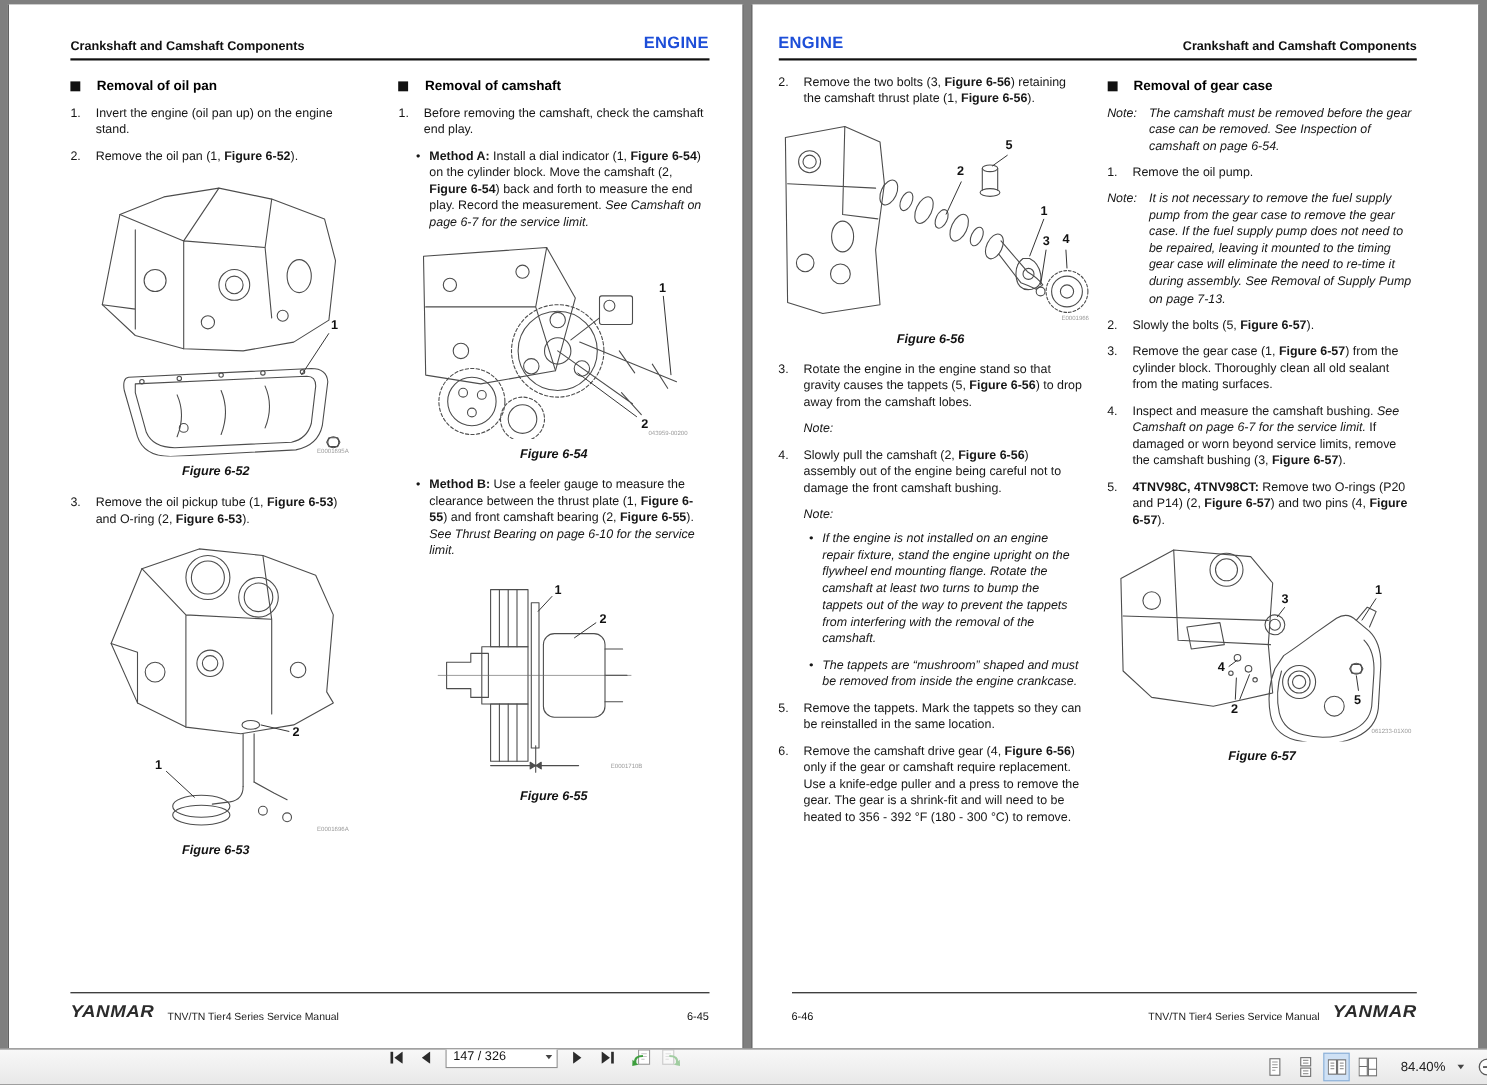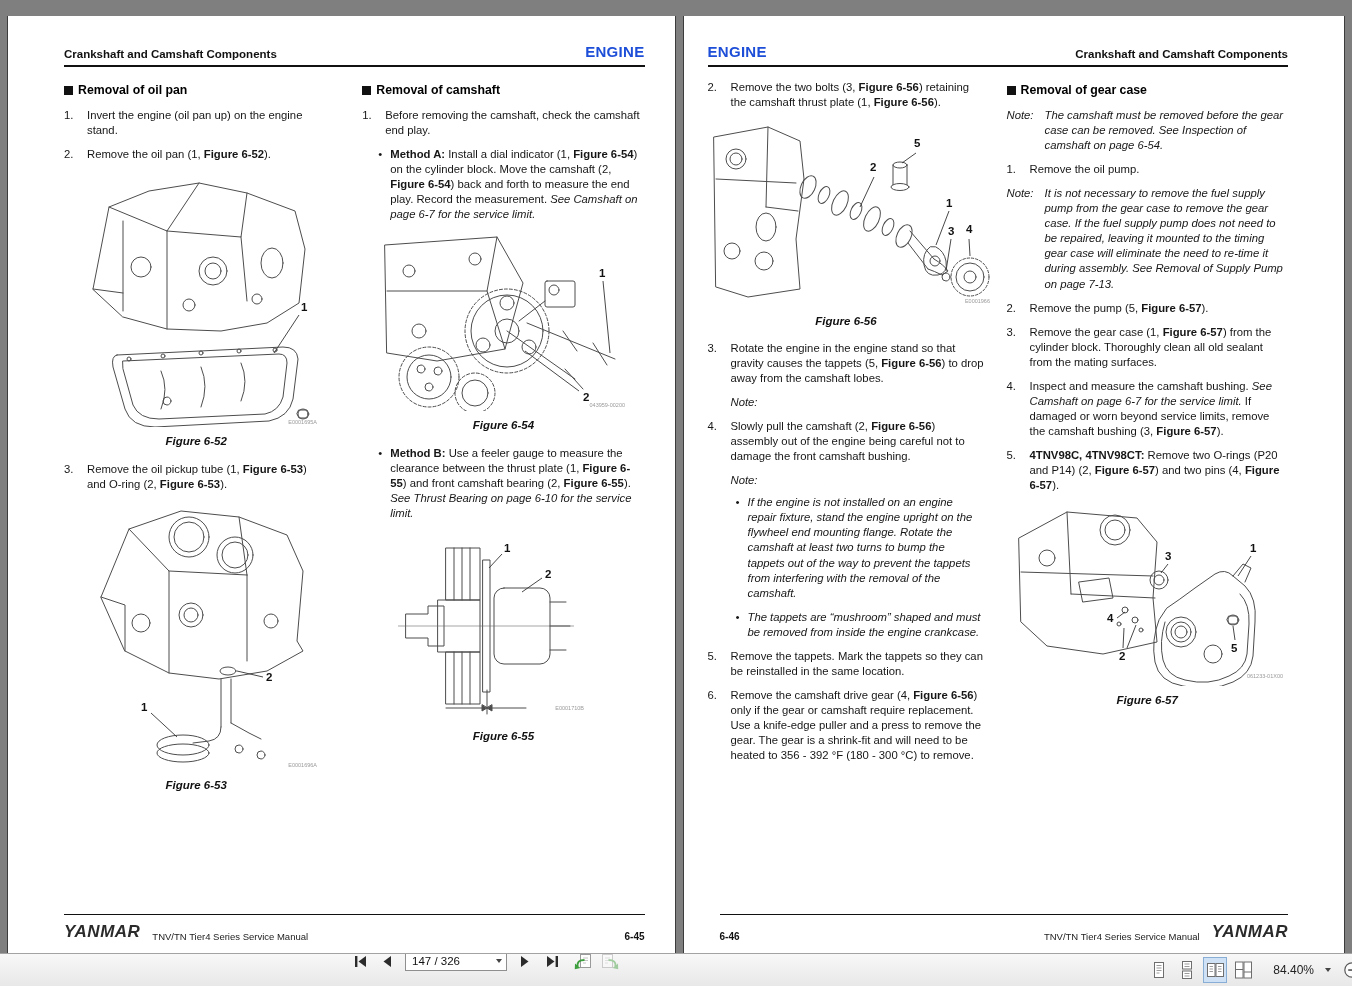--- a/index.html
+++ b/index.html
@@ -1,31 +1,31 @@
 <!DOCTYPE html>
 <html><head>
 <meta charset="utf-8">
 <style>
   html,body{margin:0;padding:0}
   body{width:1352px;height:986px;overflow:hidden;background:#7f7f7f;font-family:"Liberation Sans",sans-serif}
   .viewer{width:100%;height:100%;display:flex;flex-direction:column}
-  .pages-area{height:954px;display:flex;gap:7px;padding:16px 7px;box-sizing:border-box;background:#7f7f7f;overflow:hidden}
+  .pages-area{height:954px;display:flex;gap:7px;padding:4px 7px;box-sizing:border-box;background:#7f7f7f;overflow:hidden}
   .page{background:#fff;border:1px solid #3c3c3c;border-top:none;flex:1;position:relative;box-sizing:border-box;height:953px;overflow:hidden}
   .page.pl{padding:0 30px 0 56px}
   .page.pr{padding:0 56px 0 24px}
   .pg-head{display:flex;justify-content:space-between;align-items:flex-end;border-bottom:2px solid #111;padding-bottom:5px;margin-top:27px}
   .ph-sm{font-weight:bold;font-size:11.5px;color:#111}
   .ph-big{font-weight:bold;font-size:15px;letter-spacing:.3px;color:#1d4ed8}
   .cols{display:flex;margin-top:13px}
   .pl .cols{gap:34px}
   .pr .cols{gap:22px}
   .col{font-size:11.3px;line-height:1.33;color:#161616}
   .pl .c1{width:265px}.pl .c2{width:283px}
   .pr .c1{width:277px}.pr .c2{width:282px}
-  .sec{display:flex;align-items:center;gap:5px;font-size:12.3px;font-weight:bold;margin:2px 0 10px;color:#000}
+  .sec{display:flex;align-items:center;gap:15px;font-size:12.3px;font-weight:bold;margin:2px 0 10px;color:#000}
   .sq{width:9px;height:9px;background:#111;flex:none}
   .li{display:flex;margin-bottom:9px}
   .li .num{width:23px;flex:none}
   .li .body{flex:1}
   .bullet{display:flex;margin:0 0 9px 16px}
   .bullet .bu{width:12px;flex:none}
   .bullet .body{flex:1}
   .note{display:flex;margin-bottom:9px;font-style:italic}
   .note .nlabel{width:38px;flex:none}
   .note .body{flex:1}
@@ -42,21 +42,21 @@
   .lineart{stroke:#4d4d4d;fill:none;stroke-width:1;stroke-linejoin:round;stroke-linecap:round}
   .lineart-thin{stroke:#6a6a6a;fill:none;stroke-width:.6}
   .leader{stroke:#333;stroke-width:.9;fill:none}
   .callout{font-size:11.5px;font-weight:bold;fill:#111;font-family:"Liberation Sans",sans-serif}
   .codetext{font-size:5.5px;fill:#9a9a9a;font-family:"Liberation Sans",sans-serif}
   .pg-foot{position:absolute;bottom:26px;border-top:1.5px solid #111;display:flex;align-items:flex-end;padding-top:7px}
   .pl .pg-foot{left:56px;right:30px}
   .pr .pg-foot{left:36px;right:56px}
   .logo{font-size:17px;font-weight:900;font-style:italic;letter-spacing:.5px;color:#2b2b2b;transform:scaleY(.92)}
   .manual{font-size:9.5px;margin-left:12px;color:#222}
-  .pnum{font-size:10px;font-weight:bold;color:#111}
+  .pnum{font-size:10px;font-weight:normal;color:#111}
   .pl .pnum{margin-left:auto}
   .pr .manual{margin-left:auto}
   .pr .logo{margin-left:12px}
   
   .toolbar{height:32px;background:linear-gradient(#f8f8f8,#e8e8e8);border-top:1px solid #a3a3a3;position:relative;overflow:hidden;flex:none}
   .nav-group{position:absolute;left:349px;top:0;height:14px;display:flex;align-items:center;gap:2px}
   .tbtn{width:24px;height:24px;border:none;background:transparent;display:flex;align-items:center;justify-content:center;padding:0;cursor:pointer}
   .page-box{width:102px;height:20px;background:#fff;border:1px solid #8f8f8f;display:flex;align-items:center;margin:0 4px;box-sizing:border-box}
   .page-box input{border:none;outline:none;flex:1;font-size:11.5px;padding:0 0 0 6px;font-family:"Liberation Sans",sans-serif;color:#111;background:transparent;min-width:0}
   .combo-caret{width:15px;display:flex;justify-content:center;align-items:center;align-self:stretch}
@@ -357,21 +357,21 @@
           <div class="li">
             <span class="num">1.</span>
             <span class="body"><span>Remove the oil pump.</span></span>
           </div>
           <div class="note">
             <span class="nlabel">Note:</span>
             <span class="body"><span class="i">It is not necessary to remove the fuel supply pump from the gear case to remove the gear case. If the fuel supply pump does not need to be repaired, leaving it mounted to the timing gear case will eliminate the need to re-time it during assembly. See Removal of Supply Pump on page 7-13.</span></span>
           </div>
           <div class="li">
             <span class="num">2.</span>
-            <span class="body"><span>Remove the pump (5, </span><span class="b">Figure 6-57</span><span>).</span></span>
+            <span class="body"><span>Slowly the bolts (5, </span><span class="b">Figure 6-57</span><span>).</span></span>
           </div>
           <div class="li">
             <span class="num">3.</span>
             <span class="body"><span>Remove the gear case (1, </span><span class="b">Figure 6-57</span><span>) from the cylinder block. Thoroughly clean all old sealant from the mating surfaces.</span></span>
           </div>
           <div class="li">
             <span class="num">4.</span>
             <span class="body"><span>Inspect and measure the camshaft bushing. </span><span class="i">See Camshaft on page 6-7 for the service limit.</span><span> If damaged or worn beyond service limits, remove the camshaft bushing (3, </span><span class="b">Figure 6-57</span><span>).</span></span>
           </div>
           <div class="li">

